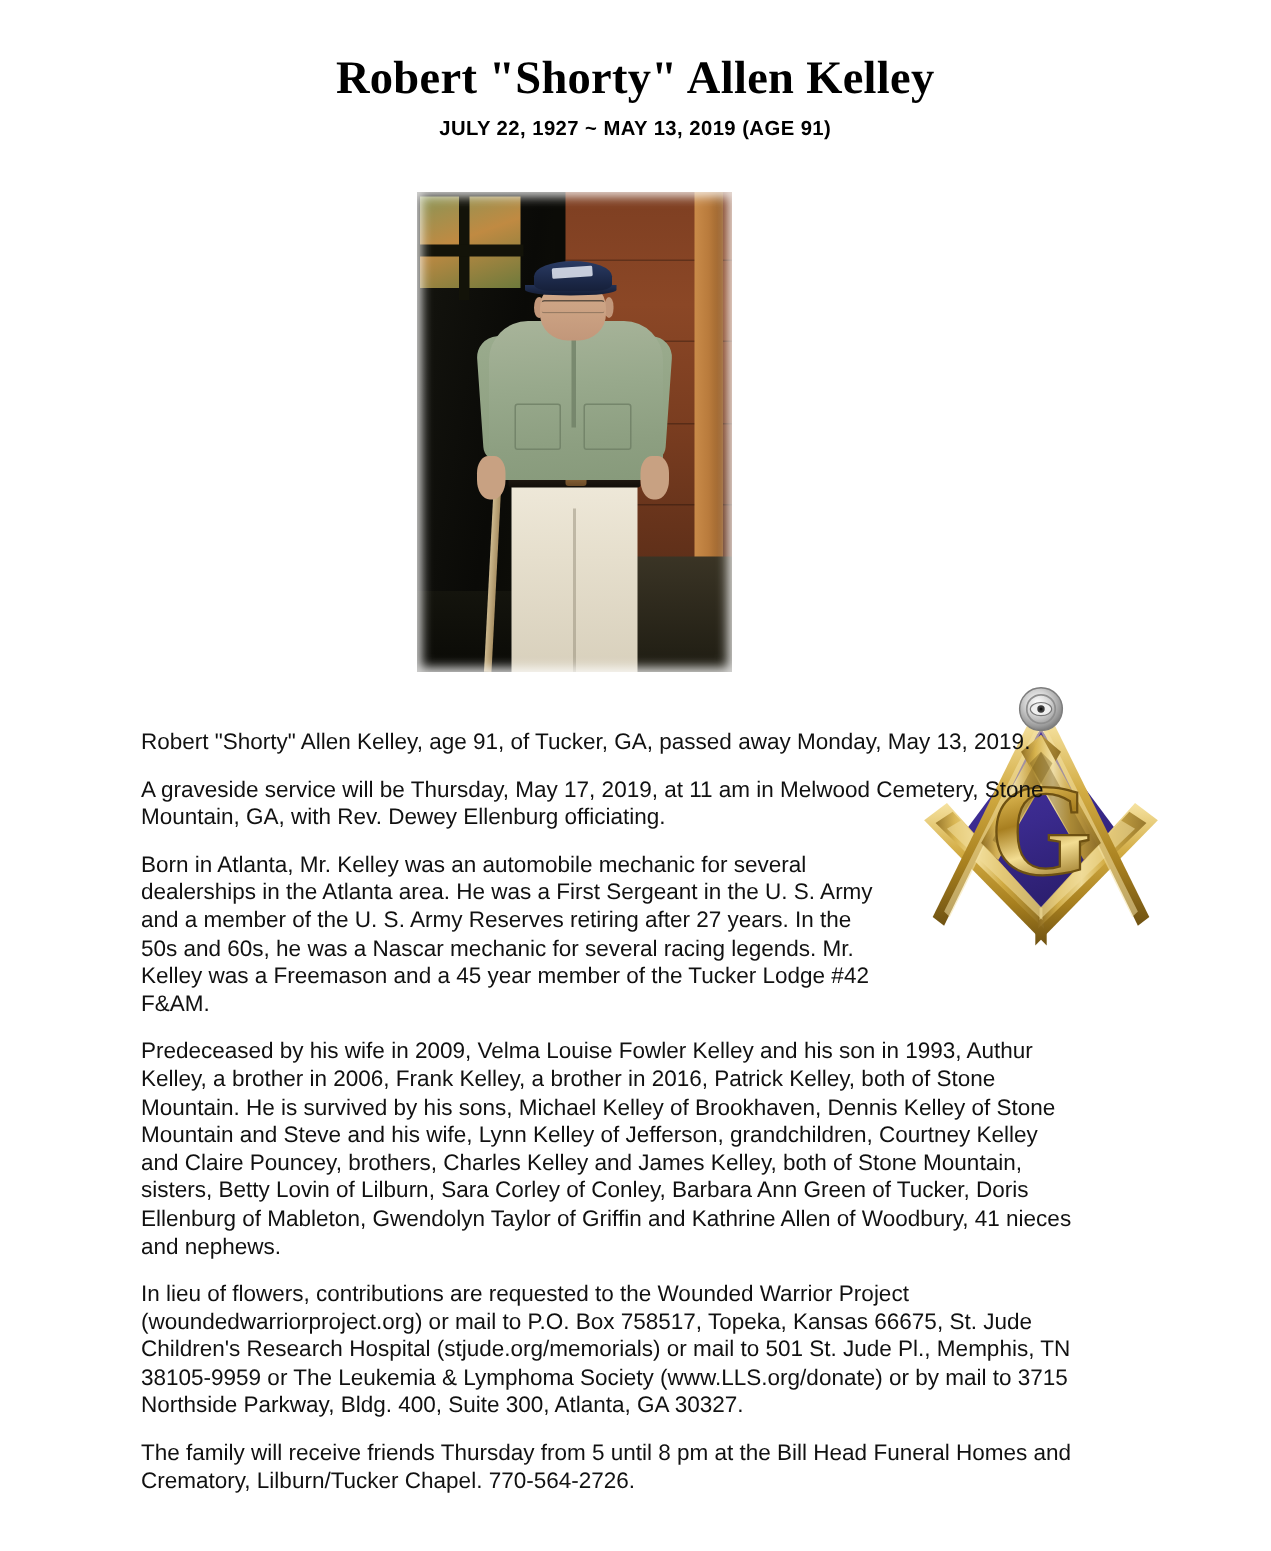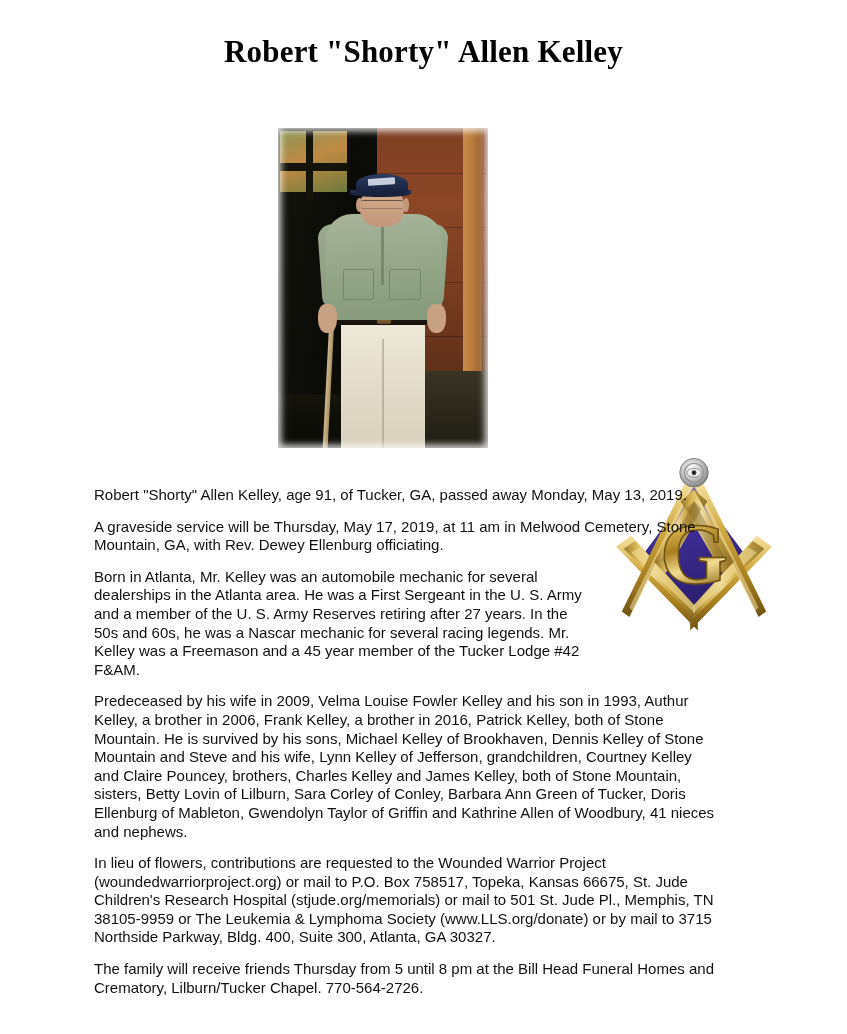--- a/index.html
+++ b/index.html
@@ -304,20 +304,21 @@
   }
   .p-merge {
     margin-top: 0 !important;
   }
 </style>
 </head>
 <body>
 
 <div class="header">
   <h1 class="deceased-name">Robert "Shorty" Allen Kelley</h1>
+  <div class="life-dates">JULY 22, 1927 ~ MAY 13, 2019 (AGE 91)</div>
 </div>
 
 <div class="portrait-wrap">
   <div class="portrait">
     <div class="ph-door"></div>
     <div class="ph-pane"></div>
     <div class="ph-pane-mullion-v"></div>
     <div class="ph-pane-mullion-h"></div>
     <div class="ph-doorframe"></div>
     <div class="ph-wall"></div>

